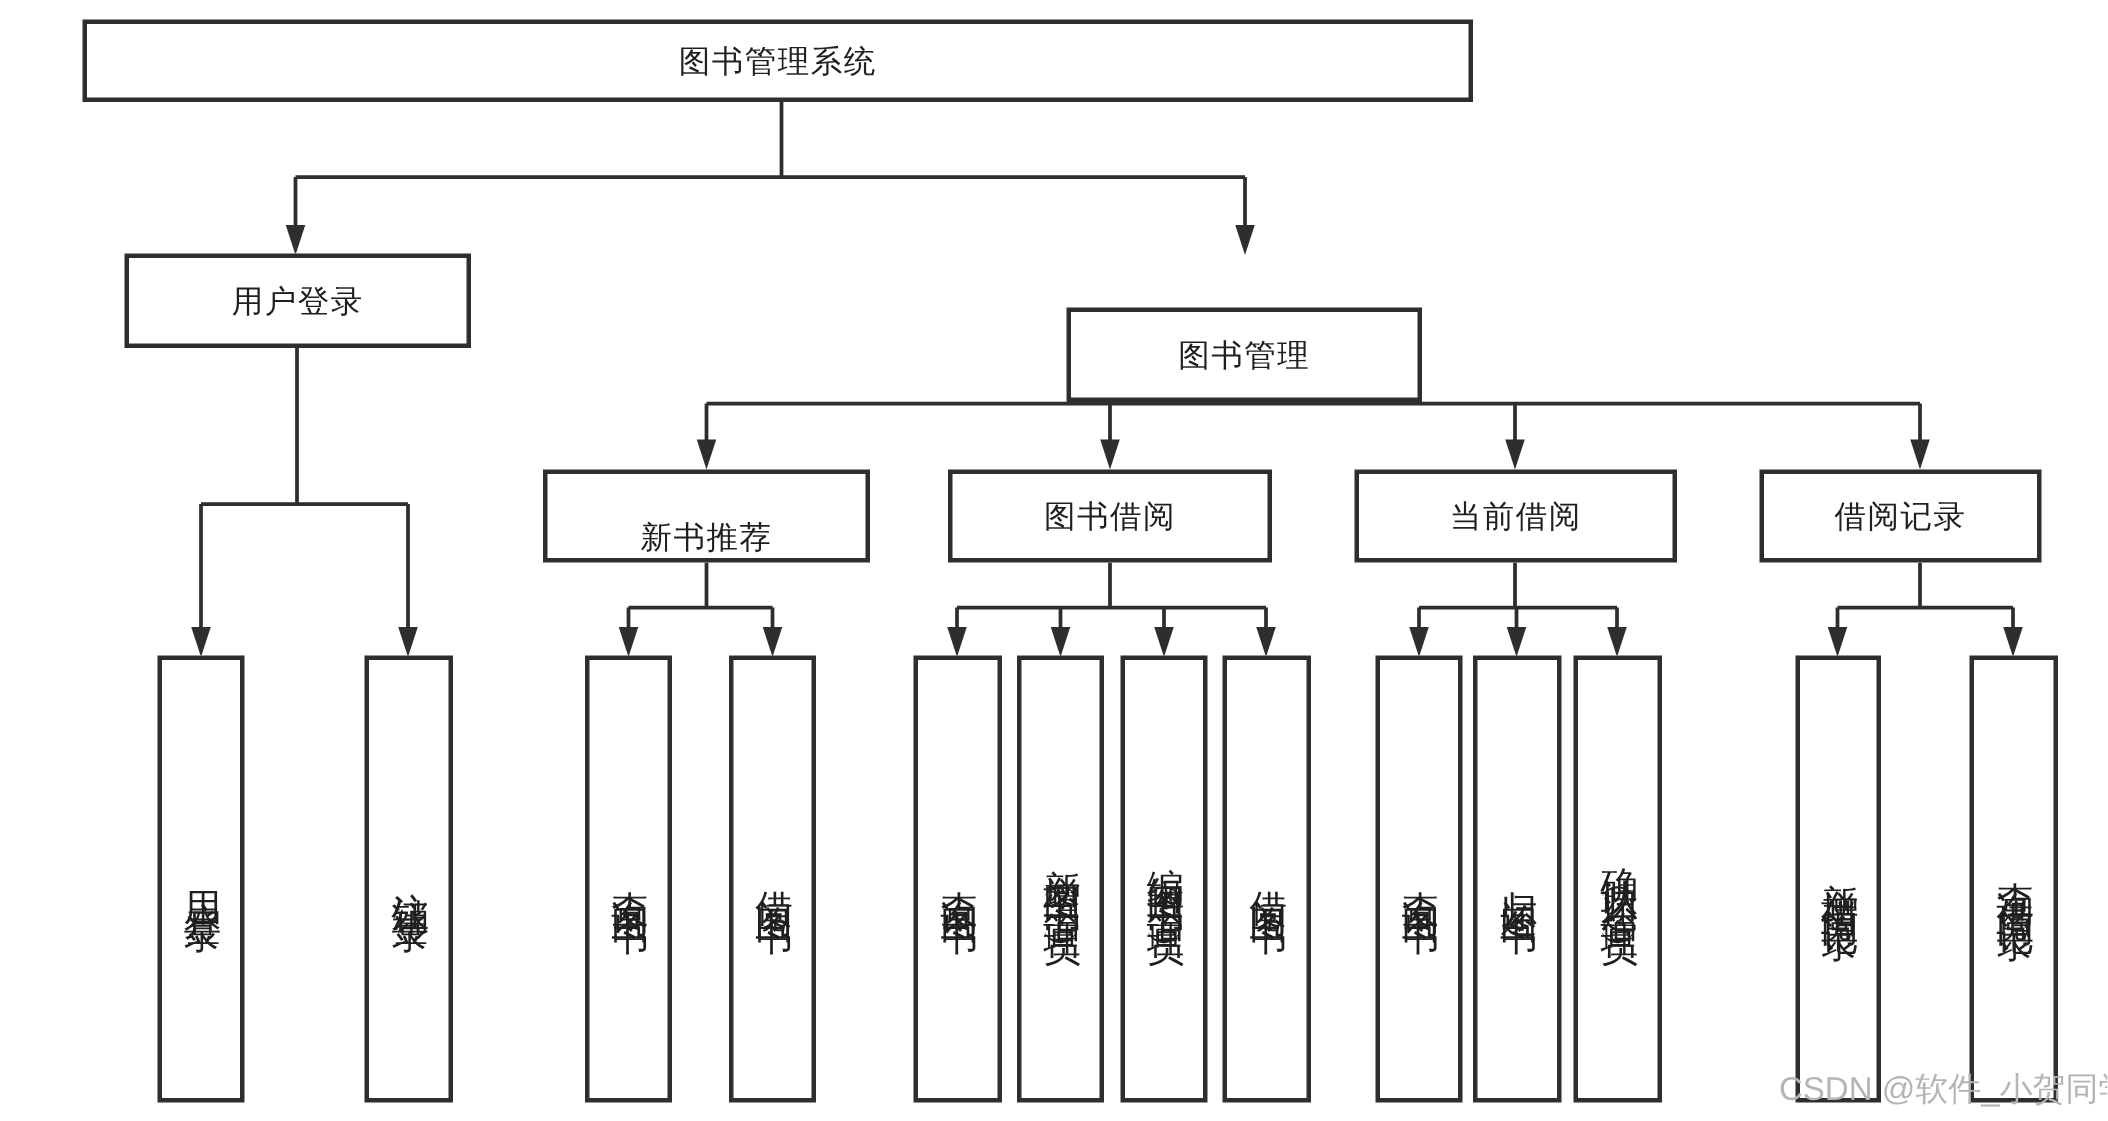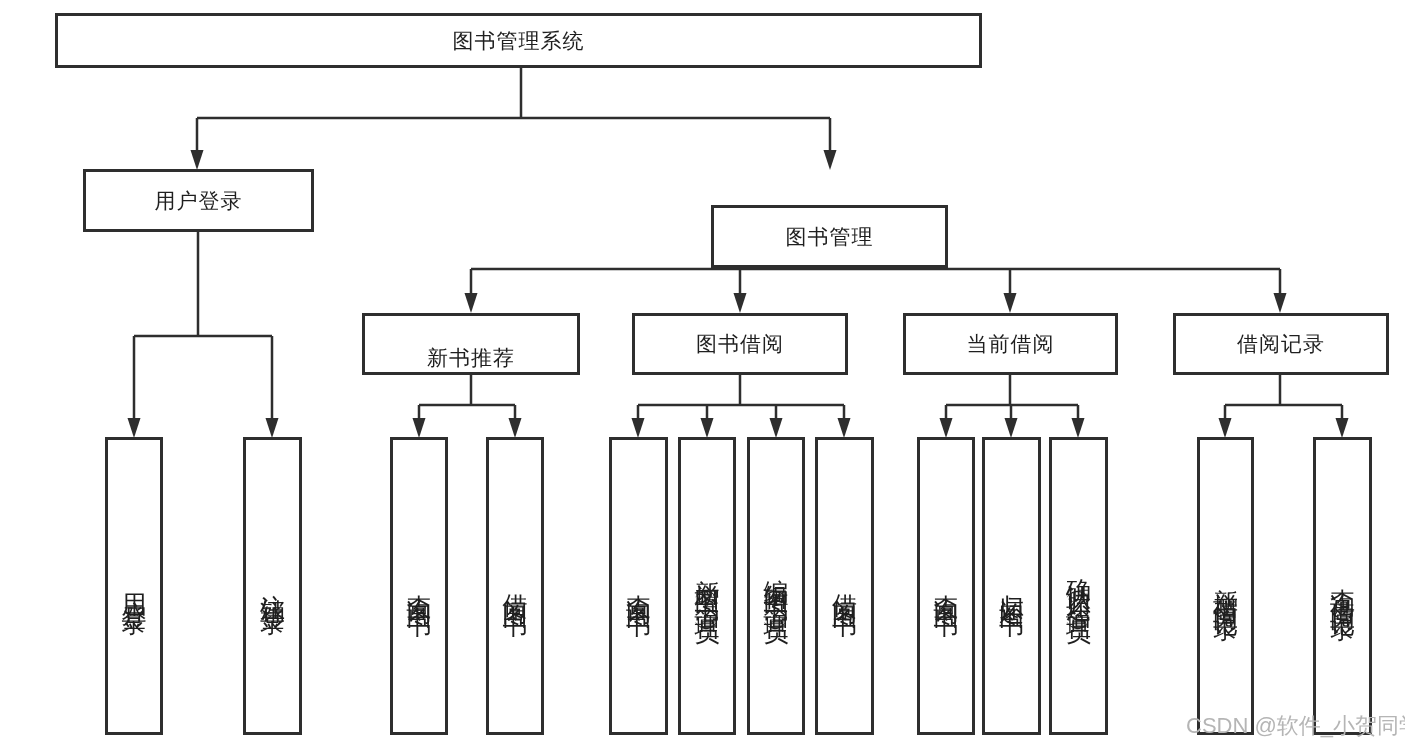--- a/index.html
+++ b/index.html
@@ -103,21 +103,21 @@
 
   <div class="node h" style="left:362px; top:313px; width:218px; height:62px;align-items:flex-end;">
     <span>新书推荐</span>
   </div>
   <div class="node h" style="left:632px; top:313px; width:216px; height:62px;">
     <span>图书借阅</span>
   </div>
   <div class="node h" style="left:903px; top:313px; width:215px; height:62px;">
     <span>当前借阅</span>
   </div>
-  <div class="node h" style="left:1173px; top:313px; width:216px; height:62px;">
+  <div class="node h" style="left:1173px; top:313px; width:188px; height:62px;">
     <span>借阅记录</span>
   </div>
 
   <div class="node v" style="left:105px; top:437px; width:58px; height:298px;">
     <span class="vtext">用户登录</span>
   </div>
   <div class="node v" style="left:243px; top:437px; width:59px; height:298px;">
     <span class="vtext">注销登录</span>
   </div>
 

